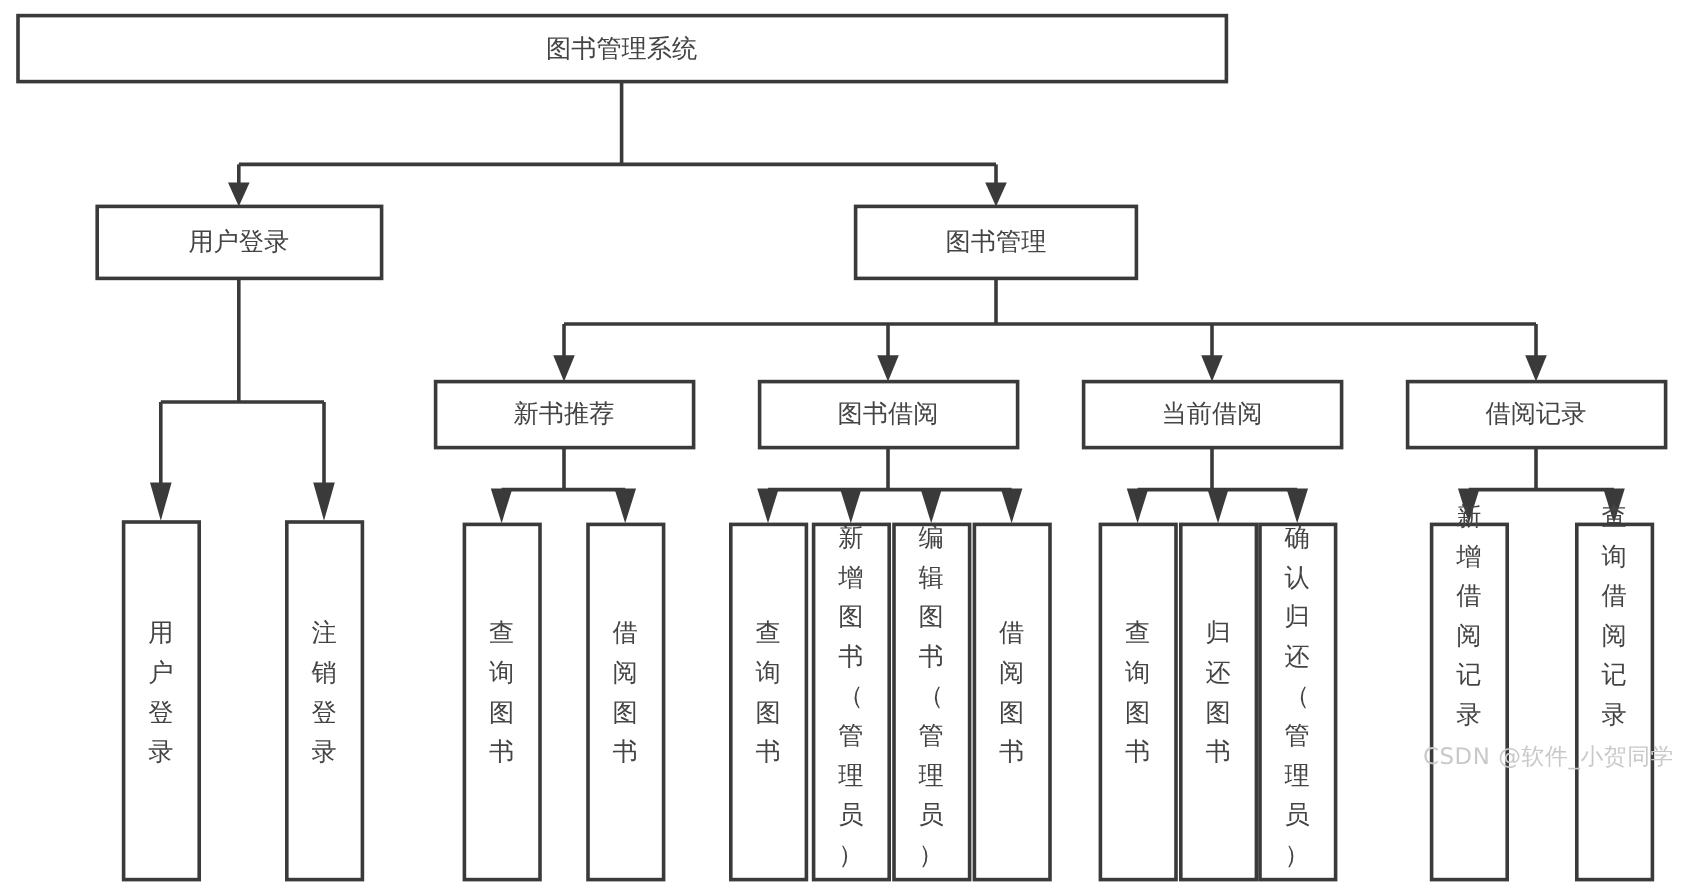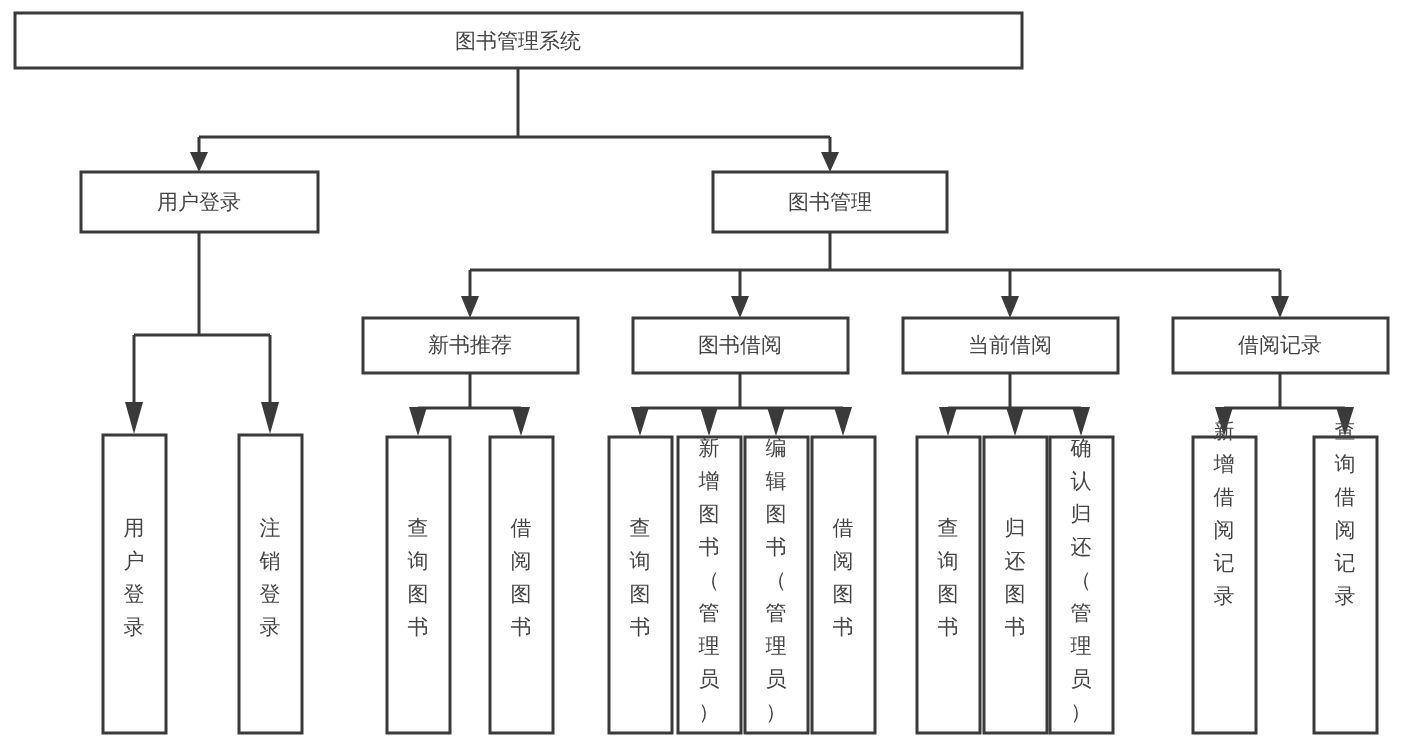--- a/index.html
+++ b/index.html
@@ -210,14 +210,15 @@
         <text class="node-label-vertical" x="1224" y="437.5"><tspan x="1224" y="437.5">新</tspan><tspan x="1224" y="470.5">增</tspan><tspan x="1224" y="503.5">借</tspan><tspan x="1224" y="536.5">阅</tspan><tspan x="1224" y="569.5">记</tspan><tspan x="1224" y="602.5">录</tspan></text>
       </g>
       <g>
         <rect class="node-rect" x="1314" y="437" width="63" height="296"></rect>
         <text class="node-label-vertical" x="1345" y="437.5"><tspan x="1345" y="437.5">查</tspan><tspan x="1345" y="470.5">询</tspan><tspan x="1345" y="503.5">借</tspan><tspan x="1345" y="536.5">阅</tspan><tspan x="1345" y="569.5">记</tspan><tspan x="1345" y="602.5">录</tspan></text>
       </g>
 
     </g>
   </svg>
 
+  <div class="watermark-text">CSDN @软件_小贺同学</div>
 
 </div>
 
 </body></html>

